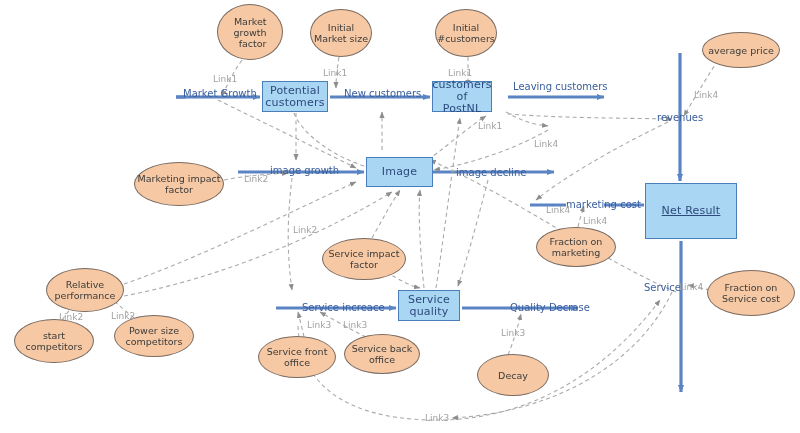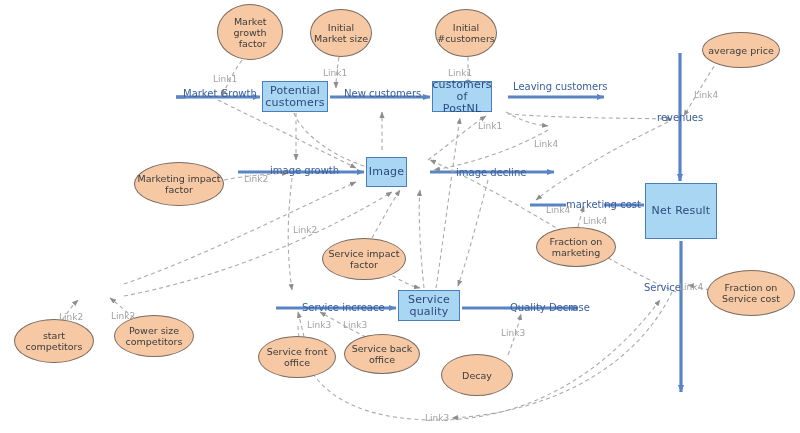--- a/index.html
+++ b/index.html
@@ -162,27 +162,27 @@
       <path d="M548,130 C520,146 480,162 434,170"></path>
     </g>
   </svg>
 
   <div class="stock" style="left:262px;top:81px;width:66px;height:31px;">
     <span>Potential<br>customers</span>
   </div>
   <div class="stock" style="left:432px;top:81px;width:60px;height:31px;">
     <span>customers of<br>PostNL</span>
   </div>
-  <div class="stock" style="left:366px;top:157px;width:41px;height:30px;">
+  <div class="stock" style="left:366px;top:157px;width:67px;height:30px;">
     <span>Image</span>
   </div>
   <div class="stock" style="left:398px;top:290px;width:62px;height:31px;">
     <span>Service<br>quality</span>
   </div>
-  <div class="stock" style="left:645px;top:183px;width:72px;height:56px;">
+  <div class="stock" style="left:645px;top:183px;width:92px;height:56px;text-decoration:underline;">
     <span>Net Result</span>
   </div>
 
   <div class="param" style="left:217px;top:4px;width:66px;height:56px;text-align:right;">
     <span>Market<br>growth<br>factor</span>
   </div>
   <div class="param" style="left:310px;top:9px;width:62px;height:48px;">
     <span>Initial<br>Market size</span>
   </div>
   <div class="param" style="left:435px;top:9px;width:62px;height:48px;">
@@ -193,33 +193,36 @@
   </div>
   <div class="param" style="left:134px;top:162px;width:90px;height:44px;">
     <span>Marketing impact<br>factor</span>
   </div>
   <div class="param" style="left:322px;top:238px;width:84px;height:42px;">
     <span>Service impact<br>factor</span>
   </div>
   <div class="param" style="left:536px;top:227px;width:80px;height:40px;">
     <span>Fraction on<br>marketing</span>
   </div>
+  <div class="param" style="left:46px;top:268px;width:78px;height:44px;">
+    <span>Relative<br>performance</span>
+  </div>
   <div class="param" style="left:14px;top:319px;width:80px;height:44px;">
     <span>start<br>competitors</span>
   </div>
   <div class="param" style="left:114px;top:315px;width:80px;height:42px;justify-content:center;">
     <span>Power size<br>competitors</span>
   </div>
   <div class="param" style="left:258px;top:336px;width:78px;height:42px;">
     <span>Service front<br>office</span>
   </div>
   <div class="param" style="left:344px;top:334px;width:76px;height:40px;">
     <span>Service back<br>office</span>
   </div>
-  <div class="param" style="left:441px;top:354px;width:72px;height:42px;align-items:center;">
+  <div class="param" style="left:477px;top:354px;width:72px;height:42px;align-items:center;">
     <span>Decay</span>
   </div>
   <div class="param" style="left:707px;top:270px;width:88px;height:46px;">
     <span>Fraction on<br>Service cost</span>
   </div>
 
   <div class="flow-label" style="left:183px;top:88px;"><span>Market Growth</span></div>
   <div class="flow-label" style="left:344px;top:88px;"><span>New customers</span></div>
   <div class="flow-label" style="left:513px;top:81px;"><span>Leaving customers</span></div>
   <div class="flow-label" style="left:270px;top:165px;"><span>image growth</span></div>

